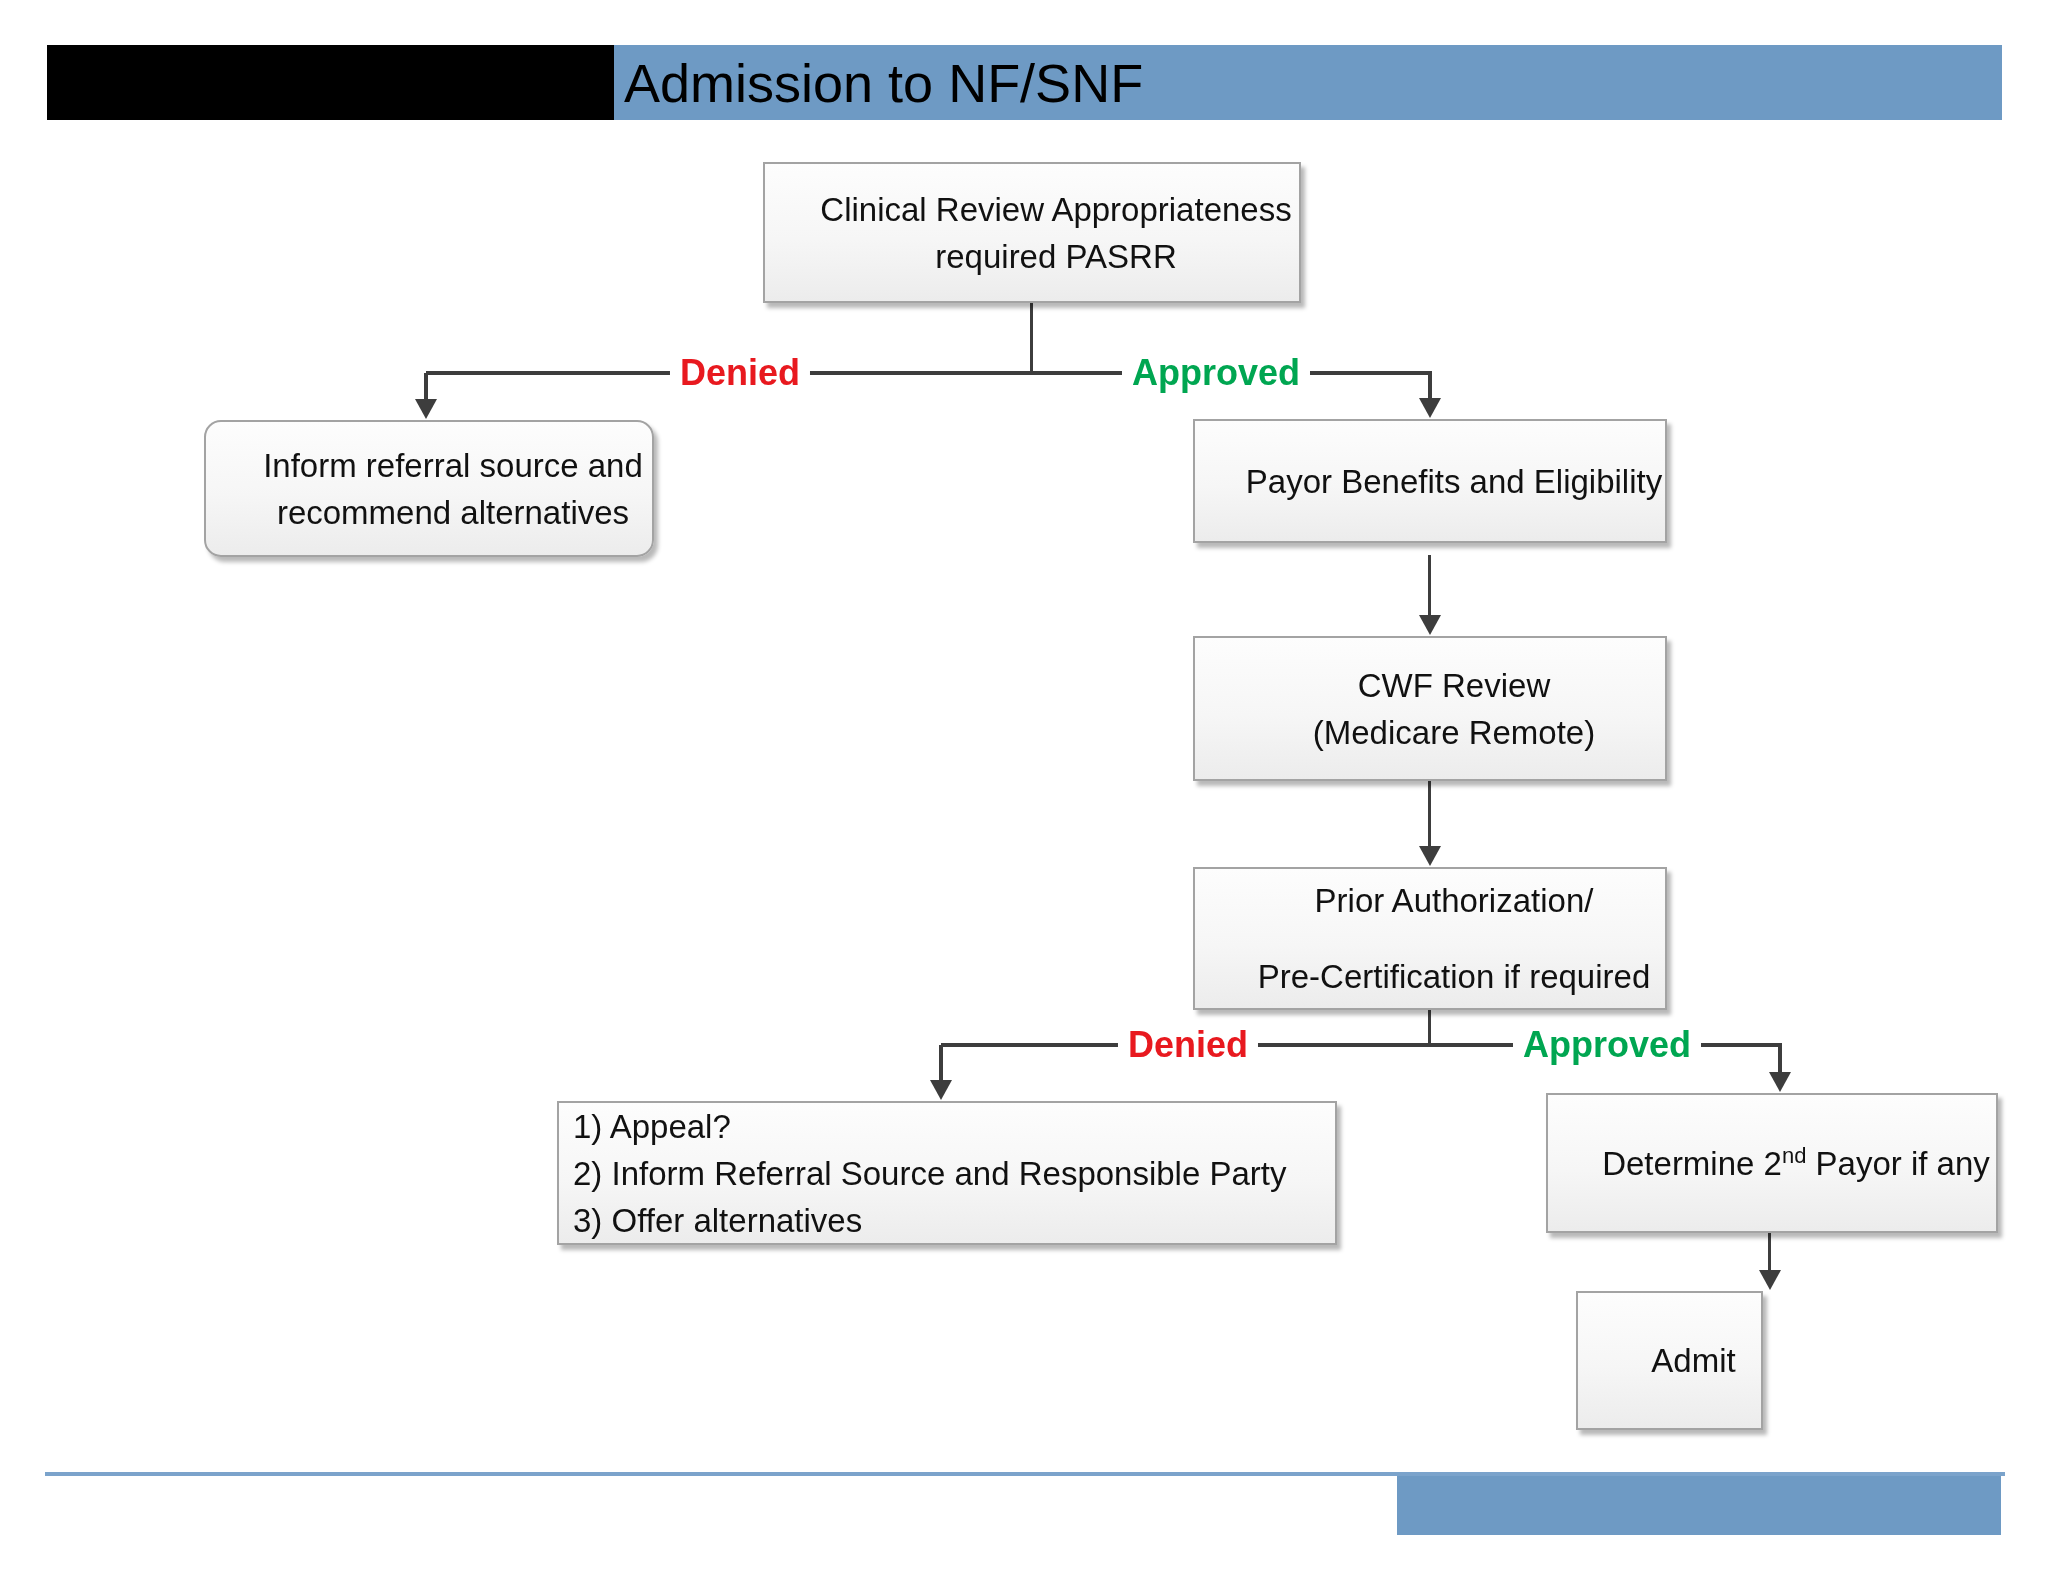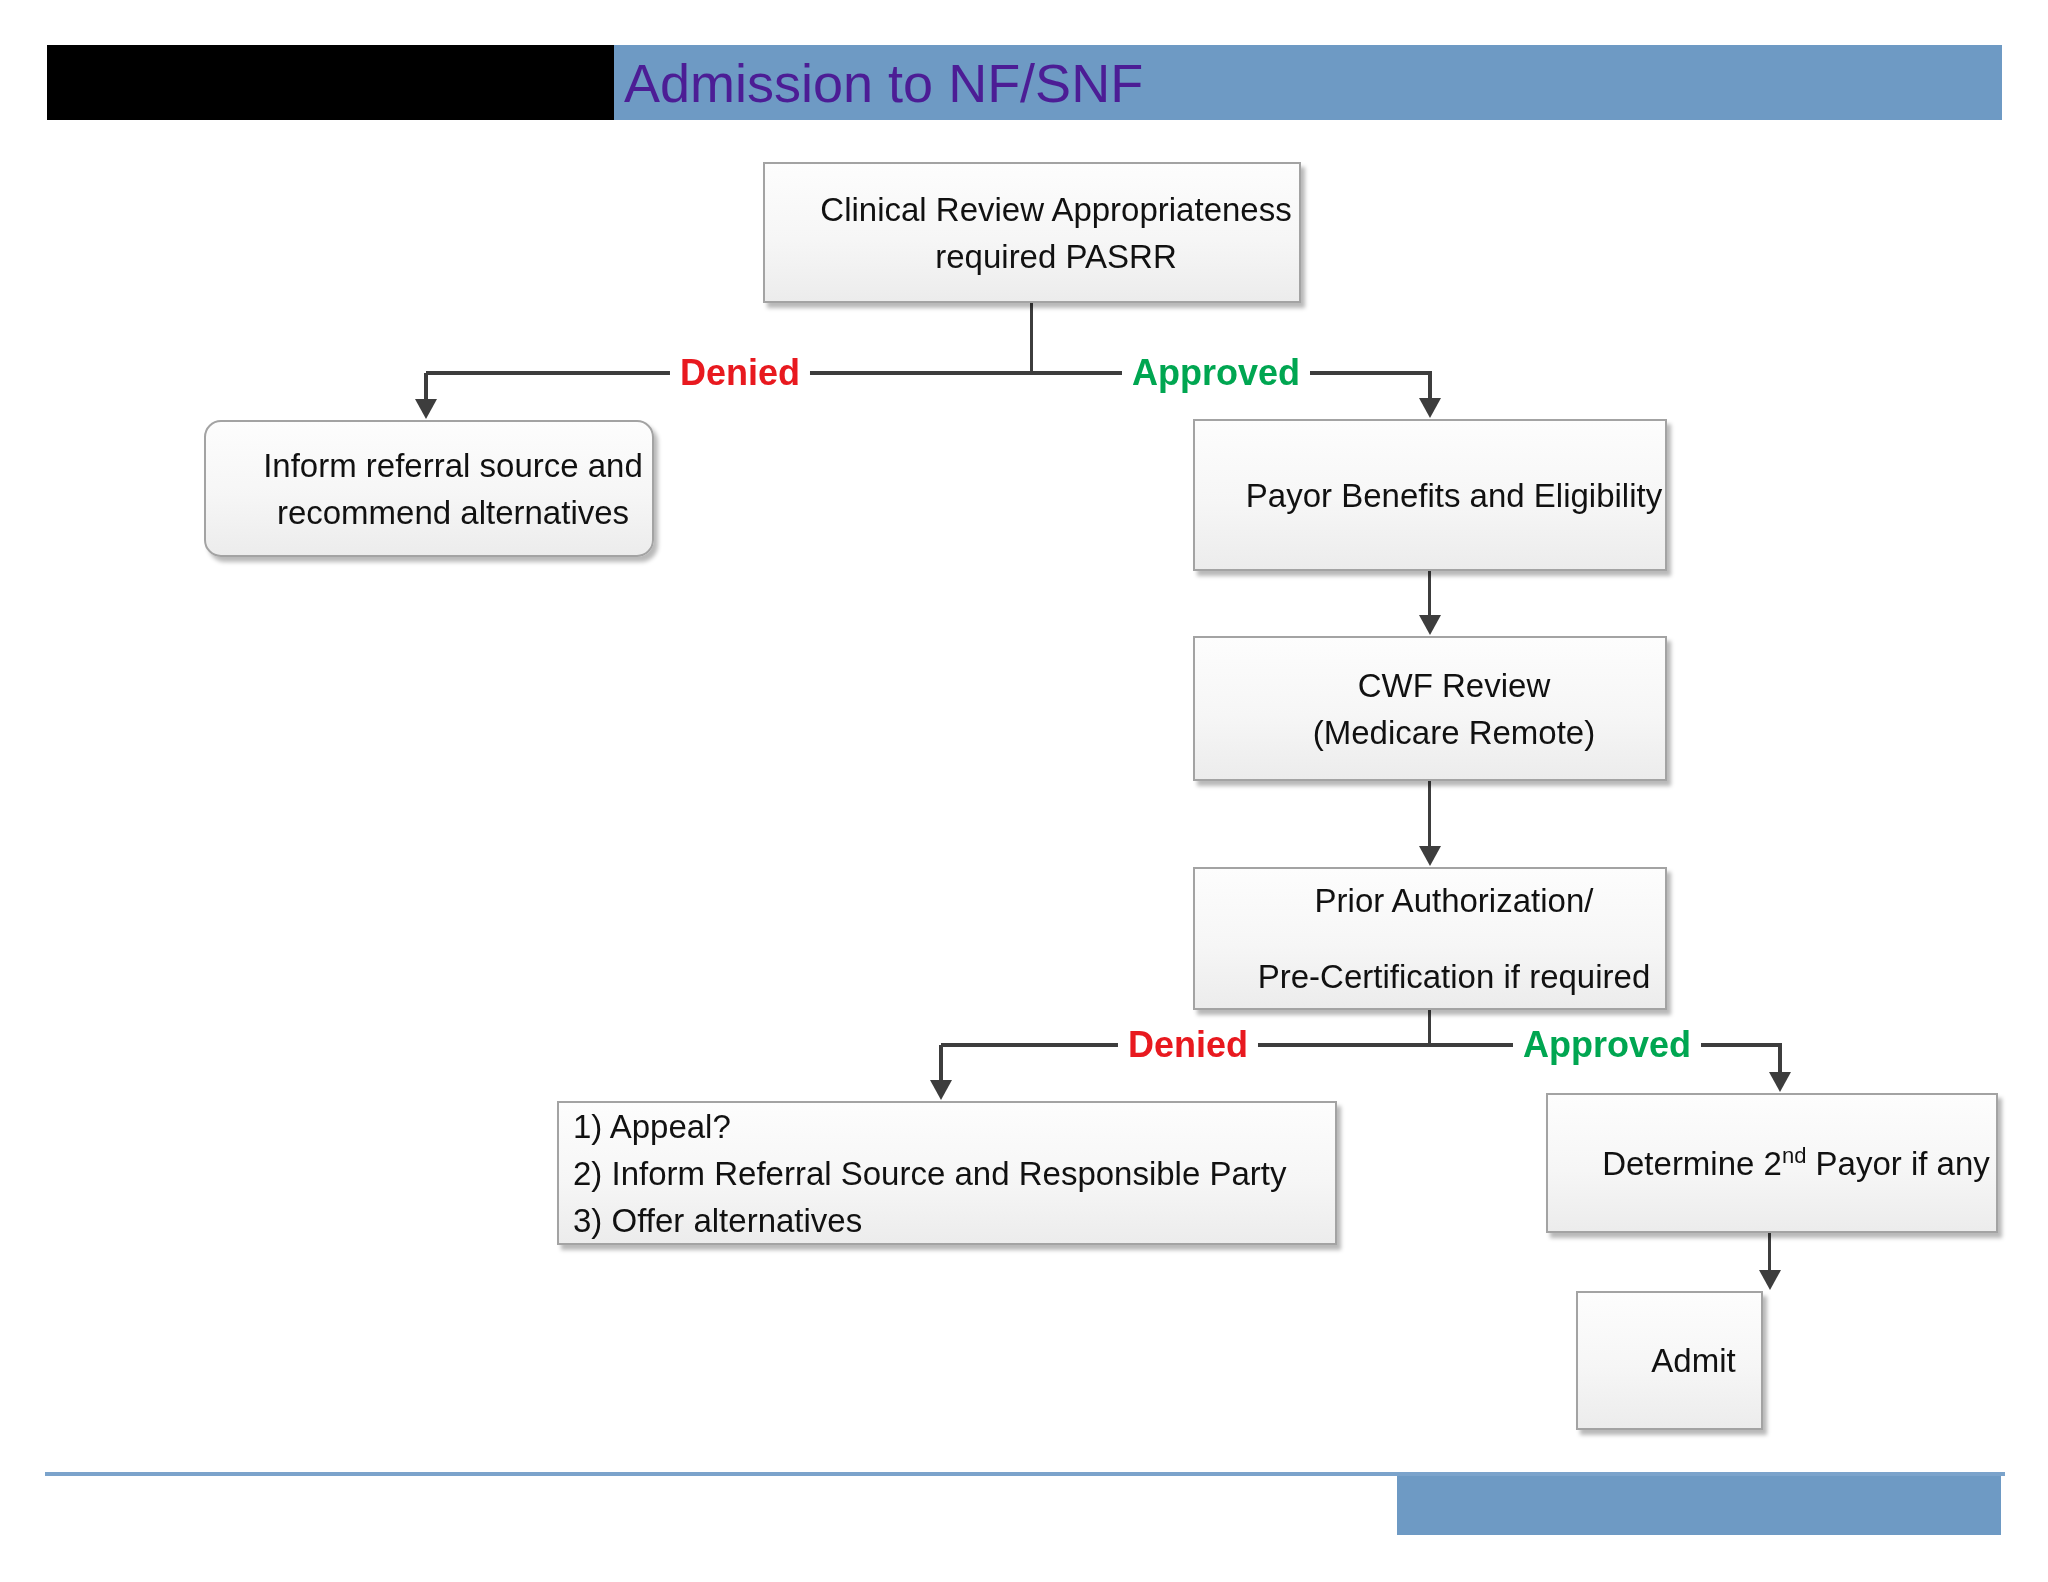--- a/index.html
+++ b/index.html
@@ -14,39 +14,39 @@
   .header-black{
     position:absolute;left:47px;top:45px;width:567px;height:75px;
     background:#000000;
   }
   .header-blue{
     position:absolute;left:614px;top:45px;width:1388px;height:75px;
     background:#6e9ac4;
     display:flex;align-items:center;
   }
   .header-title{
-    color:#4c1d95;font-size:54px;font-weight:400;
+    color:#000000;font-size:54px;font-weight:400;
     padding-left:10px;letter-spacing:0px;white-space:nowrap;
   }
   
   .fbox{
     position:absolute;
     background:linear-gradient(180deg,#fdfdfd 0%,#f6f6f6 55%,#ececec 100%);
     border:2px solid #a3a3a3;
     box-shadow:4px 5px 4px rgba(0,0,0,0.28);
     display:flex;flex-direction:column;justify-content:center;align-items:center;
     color:#111111;font-size:33px;line-height:47px;text-align:center;
     box-sizing:border-box;
     padding-left:48px;
   }
   .fbox .ln{white-space:nowrap;}
   .fbox.left-align{align-items:flex-start;text-align:center;padding-left:14px;padding-right:24px;}
   #box-clinical {left:763px; top:162px; width:538px; height:141px;}
   #box-inform   {left:204px; top:420px; width:450px; height:137px;border-radius:17px;}
-  #box-payor    {left:1193px;top:419px; width:474px; height:152px;}
+  #box-payor    {left:1193px;top:419px; width:474px; height:124px;}
   #box-cwf      {left:1193px;top:636px; width:474px; height:145px;}
   #box-prior    {left:1193px;top:867px; width:474px; height:143px;gap:29px;}
   #box-appeal   {left:557px; top:1101px;width:780px; height:144px;}
   #box-determine{left:1546px;top:1093px;width:452px; height:140px;}
   #box-admit    {left:1576px;top:1291px;width:187px; height:139px;}
   sup.nd{font-size:22px;vertical-align:super;line-height:0;}
   
   .hline,.vline{position:absolute;background:#3d3d3d;}
   .arrowhead{
     position:absolute;width:0;height:0;

